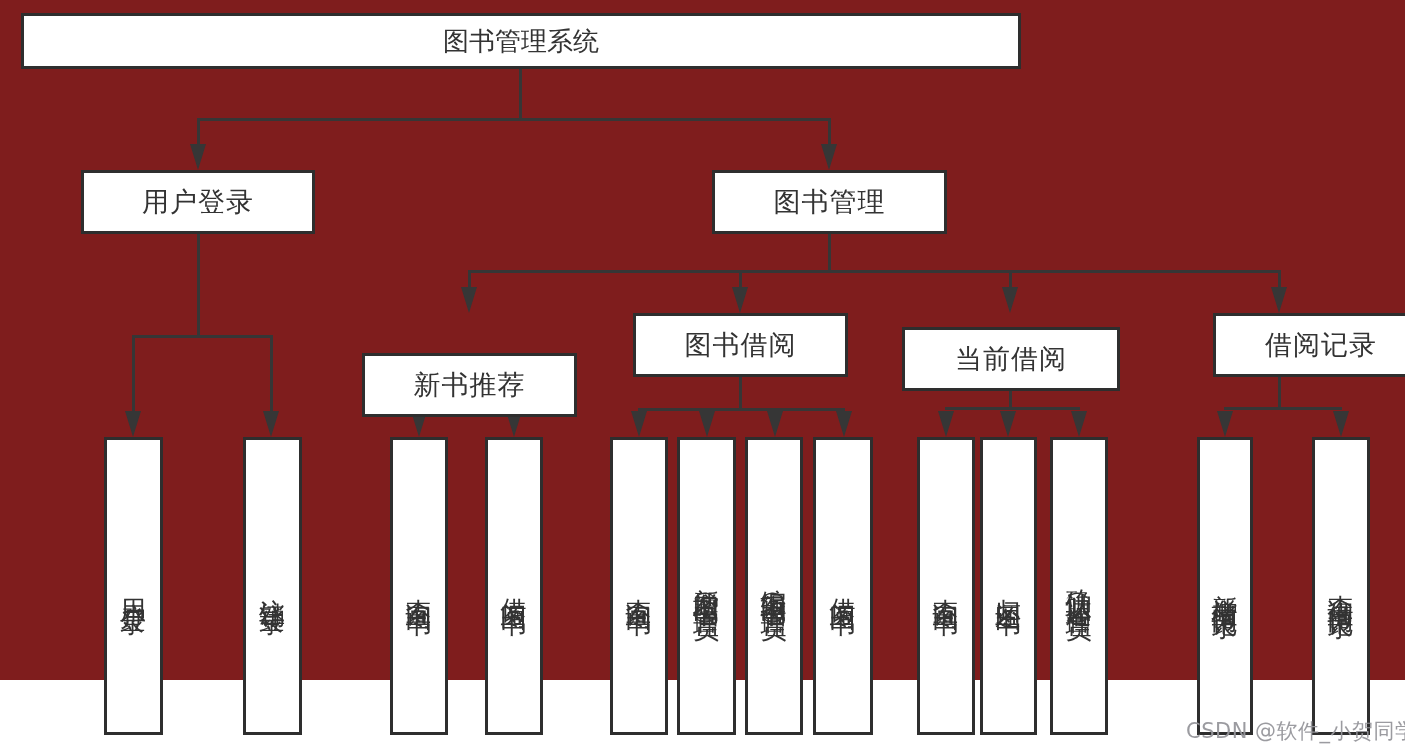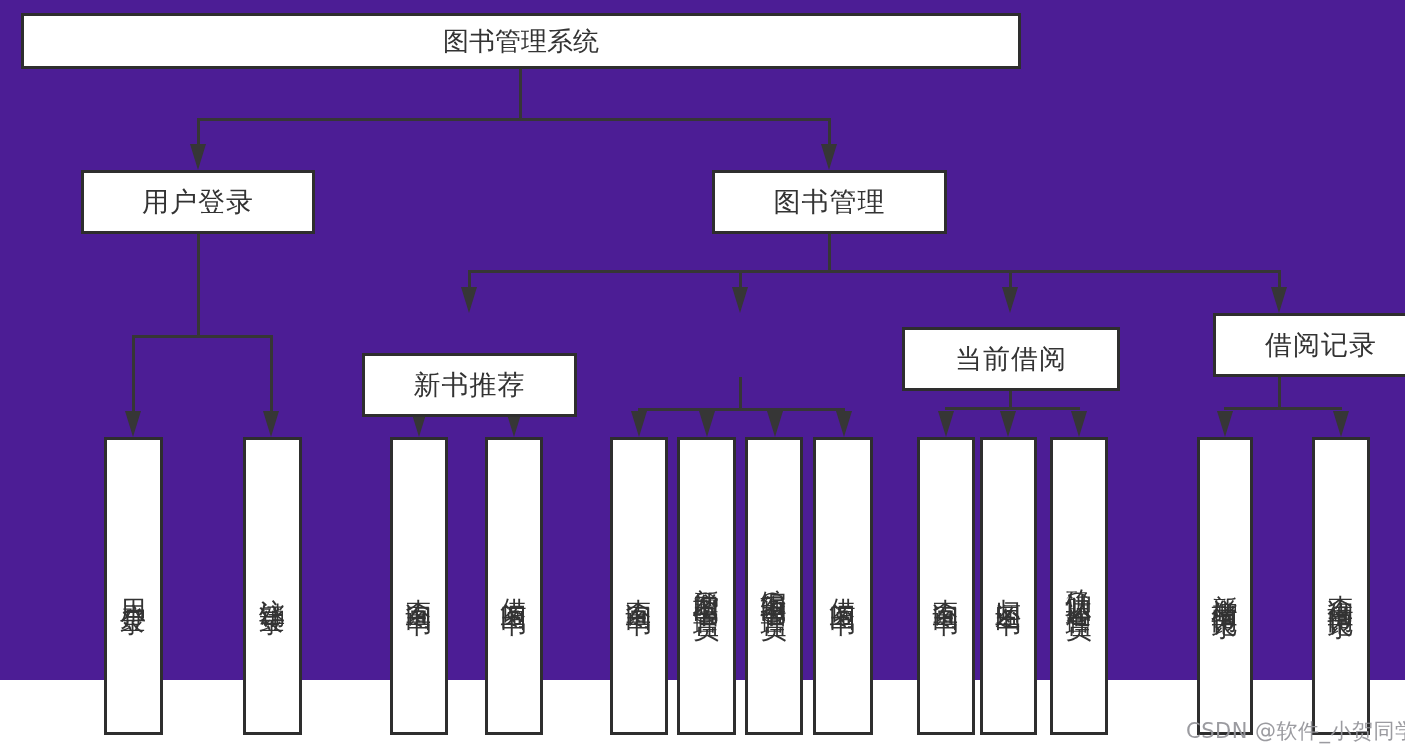--- a/index.html
+++ b/index.html
@@ -5,21 +5,21 @@
   html, body {
     margin: 0; padding: 0;
     background: #ffffff;
     width: 1405px; height: 747px;
     overflow: hidden;
     font-family: "DejaVu Sans", "Liberation Sans", sans-serif;
   }
   #stage {
     position: relative;
     width: 1405px; height: 680px;
-    background: #4c1d95;
+    background: #7f1d1d;
   }
   .node {
     position: absolute;
     box-sizing: border-box;
     background: #ffffff;
     border: 3px solid #2e2e2e;
     display: flex;
     align-items: center;
     justify-content: center;
     color: #333333;
@@ -81,20 +81,23 @@
 
   <div class="node h-label" style="left:81px; top:170px; width:234px; height:64px;">
     <span>用户登录</span>
   </div>
   <div class="node h-label" style="left:712px; top:170px; width:235px; height:64px;justify-content:center;">
     <span>图书管理</span>
   </div>
 
   <div class="node h-label" style="left:362px; top:313px; width:215px; height:64px;margin-top:40px;">
     <span>新书推荐</span>
+  </div>
+  <div class="node h-label" style="left:633px; top:313px; width:215px; height:64px;">
+    <span>图书借阅</span>
   </div>
   <div class="node h-label" style="left:902px; top:327px; width:218px; height:64px;">
     <span>当前借阅</span>
   </div>
   <div class="node h-label" style="left:1172px; top:313px; width:216px; height:64px;margin-left:41px;">
     <span>借阅记录</span>
   </div>
 
   <div class="node leaf" style="left:104px; top:437px; width:59px; height:298px;">
     <span class="vtext">用户登录</span>

